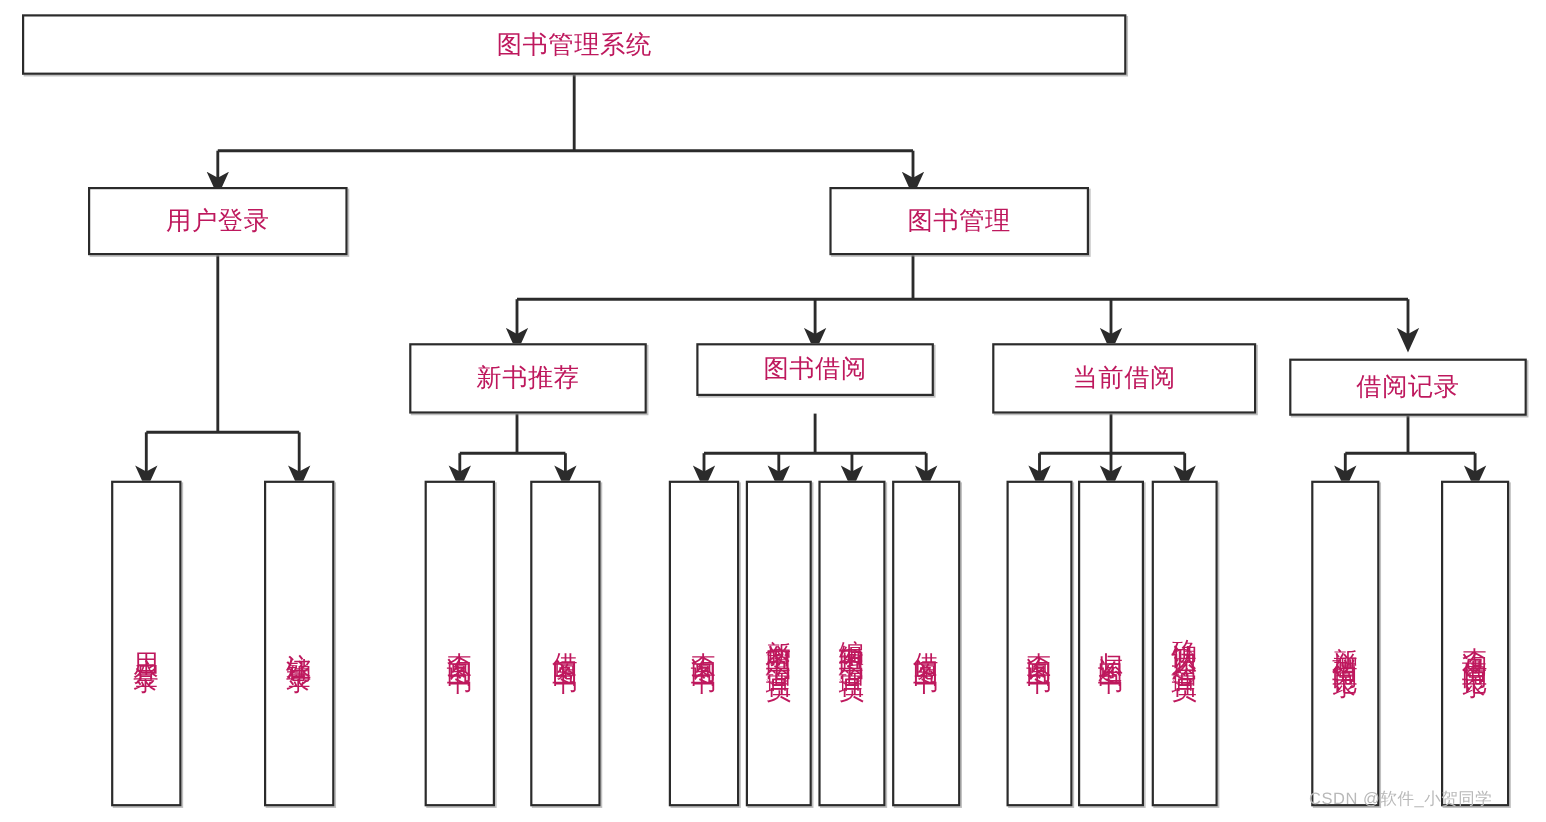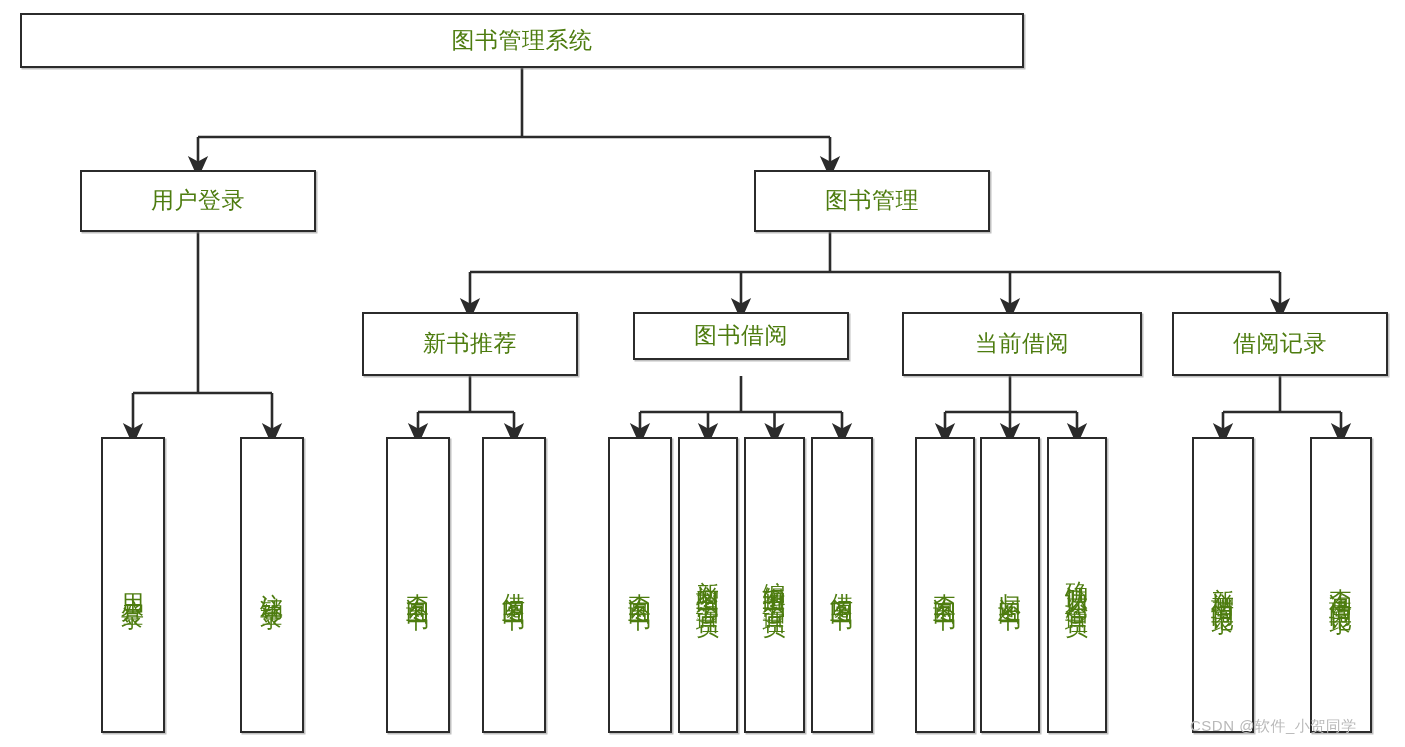--- a/index.html
+++ b/index.html
@@ -26,21 +26,21 @@
     pointer-events: none;
   }
   .node {
     position: absolute;
     box-sizing: border-box;
     background: #ffffff;
     border: 2.5px solid #2b2b2b;
     display: flex;
     align-items: center;
     justify-content: center;
-    color: #4d7c0f;
+    color: #be185d;
     box-shadow: 1.5px 1.5px 0 0 rgba(140,140,140,0.55);
   }
   .node .label {
     display: block;
     text-align: center;
     line-height: 1.18;
     letter-spacing: 0.5px;
   }
   .node.horiz .label {
     font-size: 23px;
@@ -120,30 +120,30 @@
   <div id="node-layer">
       <div class="node horiz root" style="left: 20px; top: 13px; width: 1004px; height: 55px;">
         <span class="label">图书管理系统</span>
       </div>
       <div class="node horiz" style="left: 80px; top: 170px; width: 236px; height: 62px;">
         <span class="label">用户登录</span>
       </div>
       <div class="node horiz" style="left: 712px; top: 170px; width: 236px; height: 62px; margin-left: 42px;">
         <span class="label">图书管理</span>
       </div>
-      <div class="node horiz" style="left: 362px; top: 312px; width: 216px; height: 64px;">
+      <div class="node horiz" style="left: 372px; top: 312px; width: 216px; height: 64px;">
         <span class="label">新书推荐</span>
       </div>
       <div class="node horiz" style="left: 633px; top: 312px; width: 216px; height: 48px;">
         <span class="label">图书借阅</span>
       </div>
       <div class="node horiz" style="left: 902px; top: 312px; width: 240px; height: 64px;">
         <span class="label">当前借阅</span>
       </div>
-      <div class="node horiz" style="left: 1172px; top: 312px; width: 216px; height: 64px;">
+      <div class="node horiz" style="left: 1172px; top: 326px; width: 216px; height: 52px;">
         <span class="label">借阅记录</span>
       </div>
       <div class="node vert" style="left: 101px; top: 437px; width: 64px; height: 296px;">
         <span class="label">用户登录</span>
       </div>
       <div class="node vert" style="left: 240px; top: 437px; width: 64px; height: 296px;">
         <span class="label">注销登录</span>
       </div>
       <div class="node vert" style="left: 386px; top: 437px; width: 64px; height: 296px;">
         <span class="label">查询图书</span>

